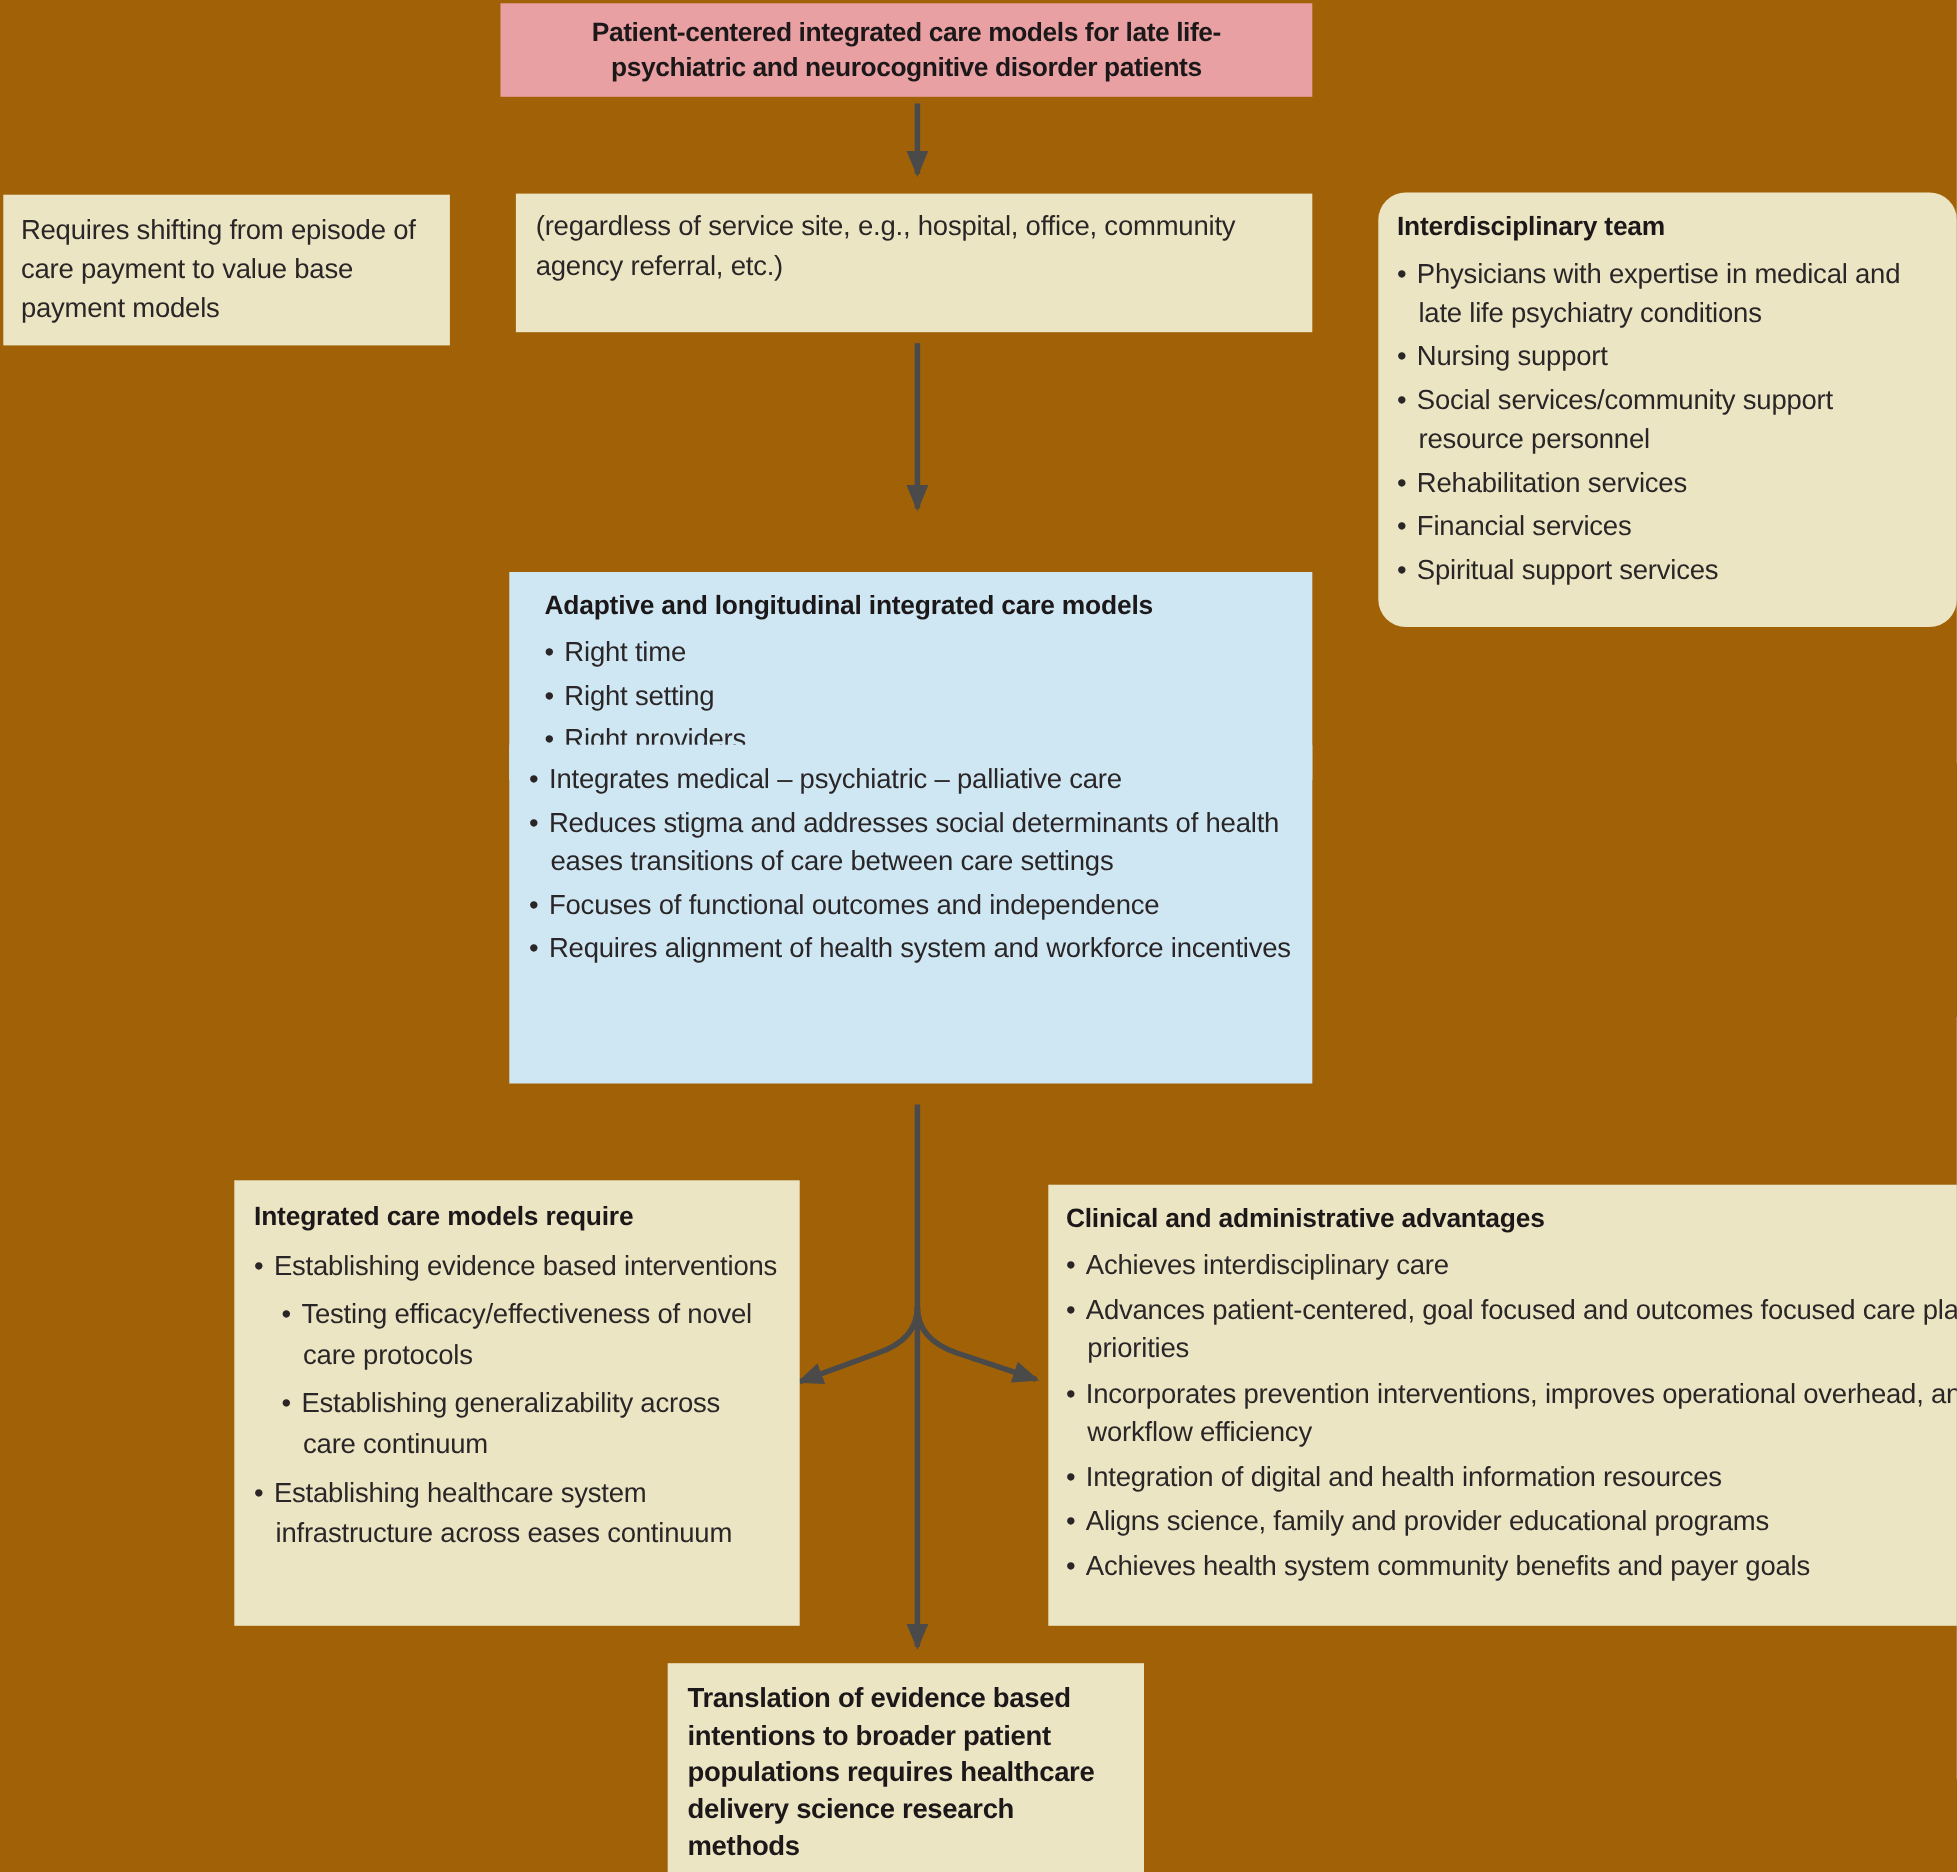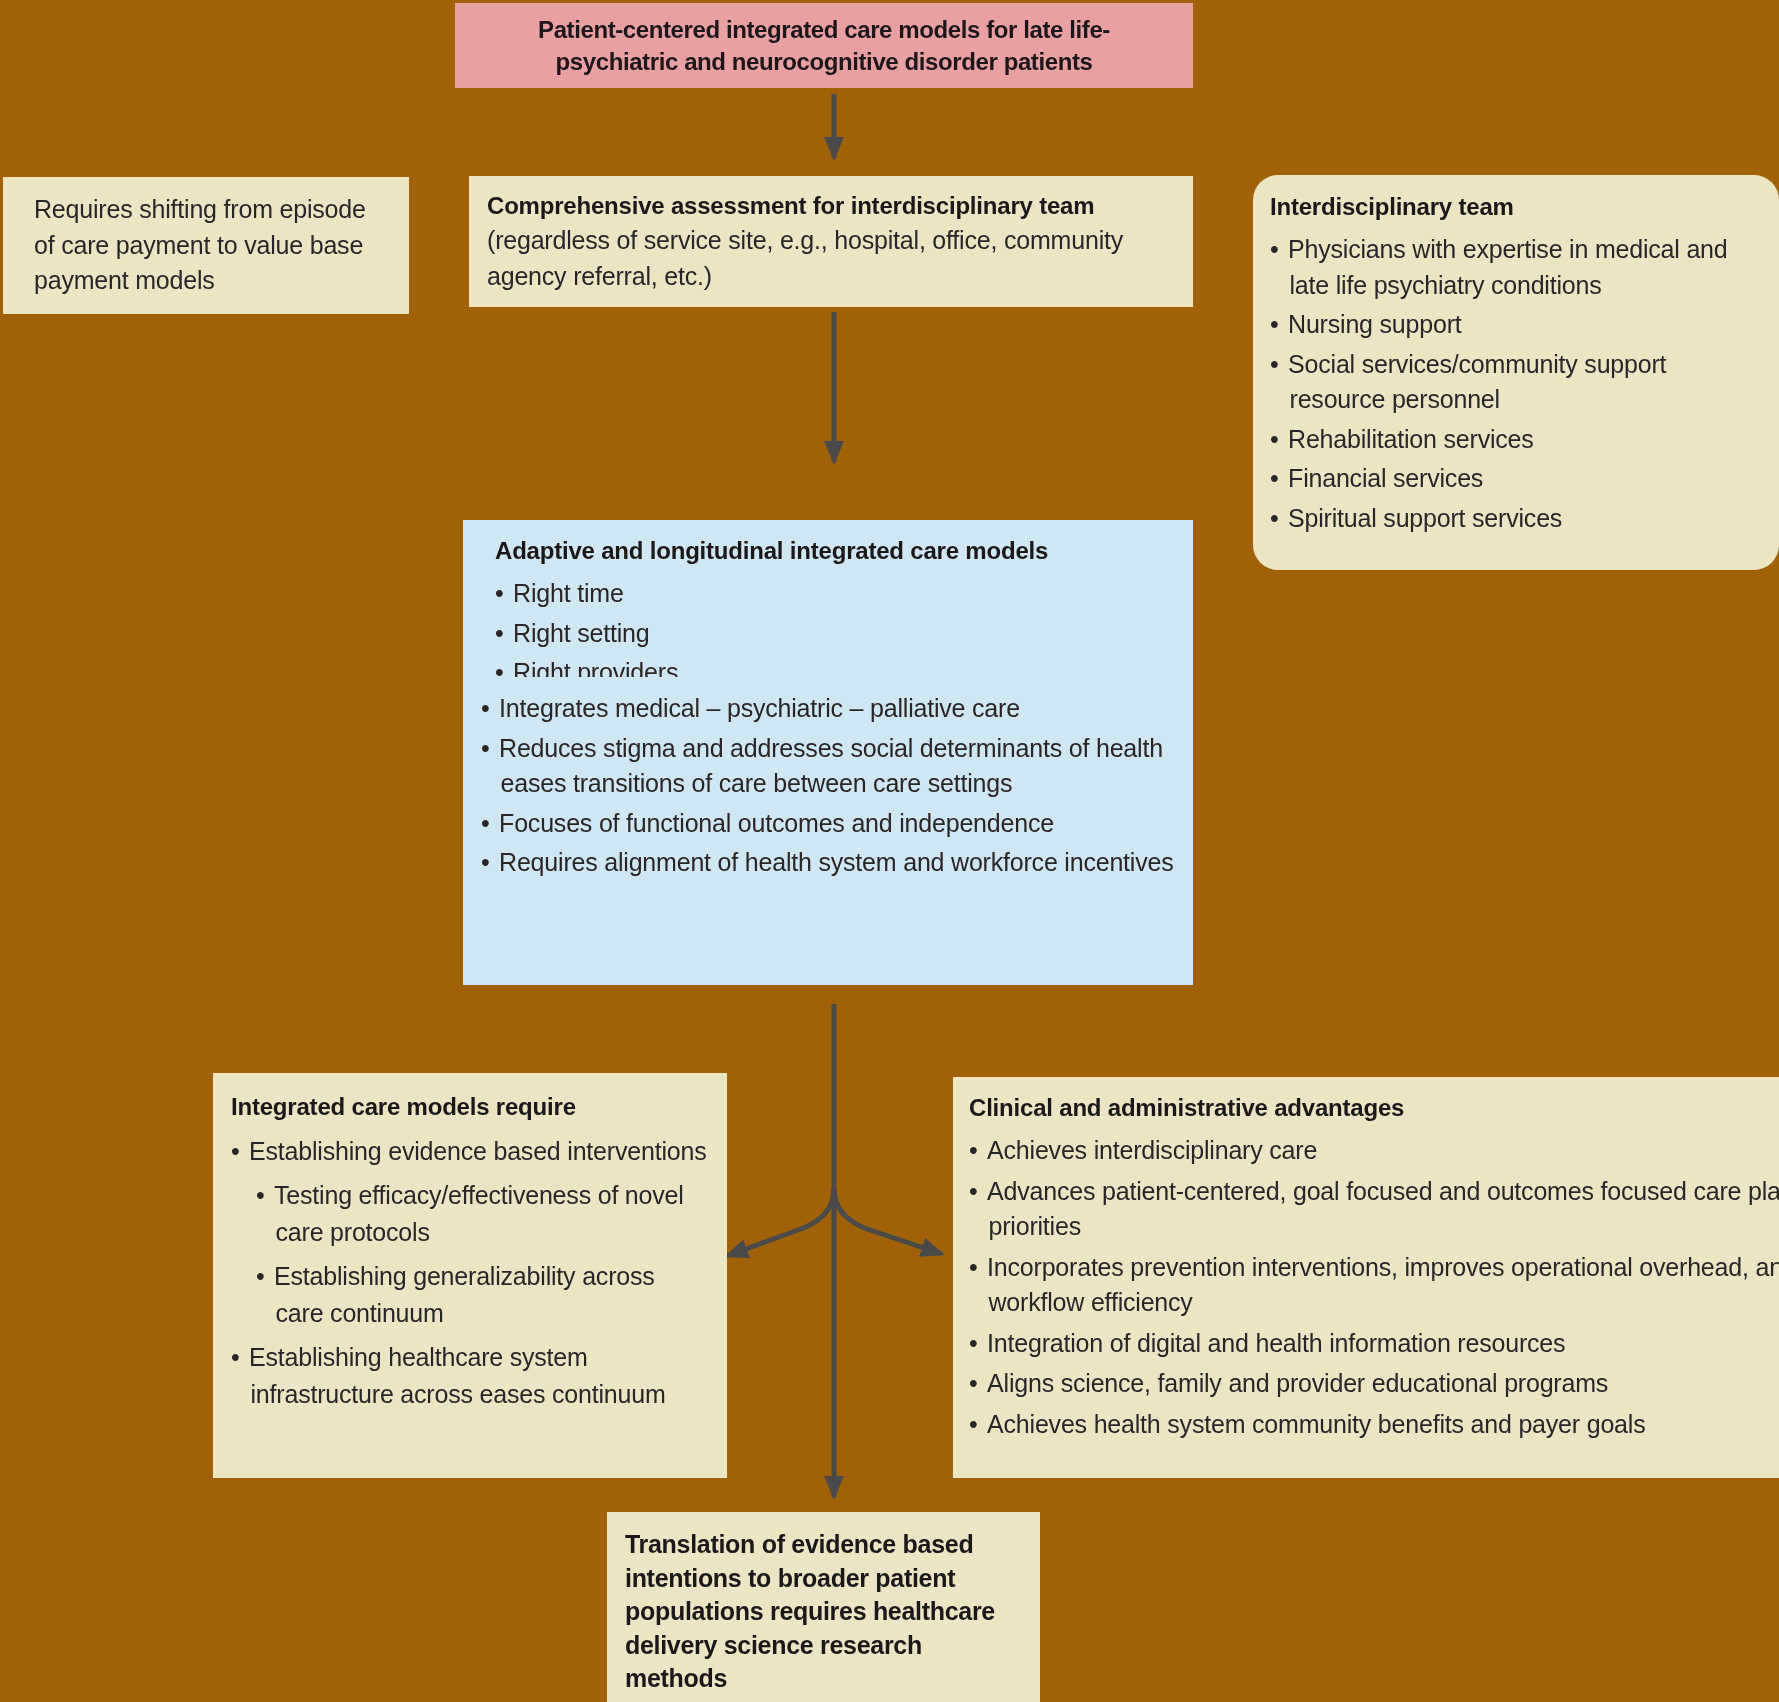--- a/index.html
+++ b/index.html
@@ -47,21 +47,21 @@
   #title-box {
     left: 455px; top: 3px; width: 738px; min-height: 85px;
     padding: 11px 10px;
     text-align: center;
     font-weight: 700;
     font-size: 24px;
     line-height: 1.32;
     letter-spacing: -0.4px;
     color: #1c1819;
   }
-  #payment-box { left: 3px; top: 177px; width: 406px; min-height: 128px; padding: 15px 31px; }
+  #payment-box { left: 3px; top: 177px; width: 406px; min-height: 128px; padding: 15px 16px; }
   #assessment-box { left: 469px; top: 176px; width: 724px; min-height: 126px; padding: 13px 18px; }
   #team-box { left: 1253px; top: 175px; width: 526px; min-height: 395px; padding: 15px 17px; border-radius: 25px; }
   #adaptive-box { left: 463px; top: 477px; width: 730px; min-height: 181px; padding: 14px 32px; margin-top: 43px; }
   #goals-box { left: 463px; top: 677px; width: 730px; min-height: 308px; padding: 14px 18px; }
   #require-box { left: 198px; top: 1073px; width: 514px; min-height: 405px; padding: 16px 18px; line-height: 1.5; margin-left: 15px; }
   #require-box ul.bullets li { margin-bottom: 6px; }
   #advantages-box { left: 953px; top: 1077px; width: 949px; min-height: 401px; padding: 14px 16px; }
   #advantages-box ul.bullets li { margin-bottom: 5px; }
   #translation-box {
     left: 607px; top: 1512px; width: 433px; min-height: 190px;
@@ -100,21 +100,20 @@
   <div id="title-box" class="box pink">
     <div>Patient-centered integrated care models for late life-</div>
     <div>psychiatric and neurocognitive disorder patients</div>
   </div>
 
   <div id="payment-box" class="box tan">
     <p class="body-text">Requires shifting from episode of care payment to value base payment models</p>
   </div>
 
   <div id="assessment-box" class="box tan">
-    <div class="heading" style="margin-bottom:0;">Comprehensive assessment for interdisciplinary team</div>
     <p class="body-text">(regardless of service site, e.g., hospital, office, community agency referral, etc.)</p>
   </div>
 
   <div id="team-box" class="box tan">
     <div class="heading">Interdisciplinary team</div>
     <ul class="bullets">
         <li>Physicians with expertise in medical and late life psychiatry conditions</li>
         <li>Nursing support</li>
         <li>Social services/community support resource personnel</li>
         <li>Rehabilitation services</li>

